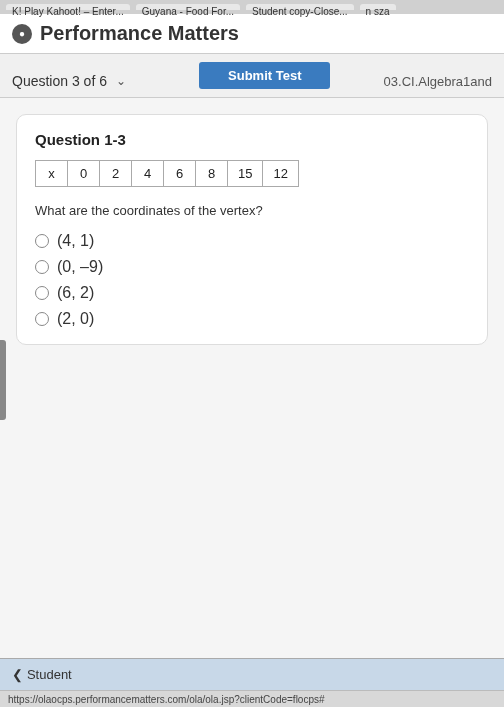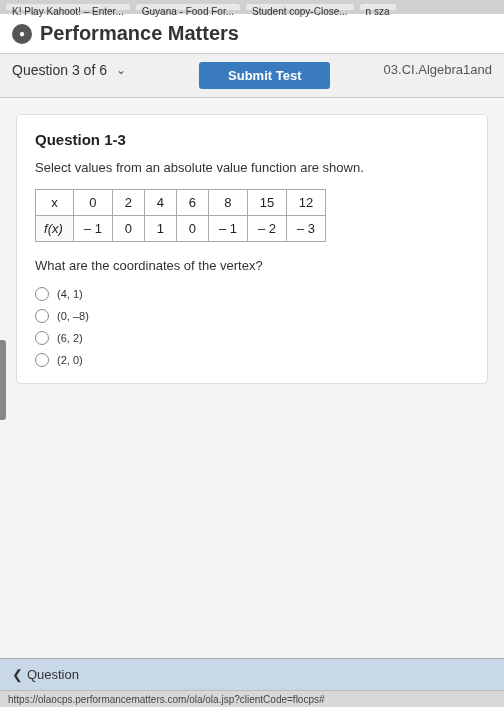--- a/index.html
+++ b/index.html
@@ -54,21 +54,21 @@
       font-weight: bold;
       color: #333;
     }
 
     
     .question-nav {
       background: #f0f0f0;
       border-bottom: 1px solid #ccc;
       padding: 8px 12px;
       display: flex;
-      align-items: flex-start;
+      align-items: flex-end;
       justify-content: space-between;
     }
     .question-nav-left {
       display: flex;
       align-items: center;
       gap: 6px;
     }
     .question-counter {
       font-size: 14px;
       color: #333;
@@ -102,21 +102,21 @@
     
     .main-content {
       background: #f5f5f5;
       padding: 16px;
       min-height: 560px;
     }
 
     .question-card {
       background: #ffffff;
       border: 1px solid #ddd;
-      border-radius: 5px;
+      border-radius: 10px;
       padding: 16px 18px;
     }
 
     .question-title {
       font-size: 15px;
       font-weight: bold;
       color: #222;
       margin-bottom: 12px;
     }
 
@@ -168,21 +168,21 @@
     }
     .radio-circle {
       width: 14px;
       height: 14px;
       border: 1.5px solid #888;
       border-radius: 50%;
       flex-shrink: 0;
       background: white;
     }
     .option-label {
-      font-size: 11px;
+      font-size: 16px;
       color: #333;
     }
 
     
     .bottom-bar {
       background: #c8d8e8;
       padding: 8px 12px;
       display: flex;
       align-items: center;
       gap: 6px;
@@ -241,75 +241,64 @@
     <div class="chevron-down">⌄</div>
   </div>
   <button class="submit-btn">Submit Test</button>
   <span class="question-code">03.CI.Algebra1and</span>
 </div>
 
 <div class="main-content">
   <div class="question-card">
 
     <div class="question-title">Question 1-3</div>
-    <div class="question-desc">Select values from an absolute value function are shown.</div>
 
     <table class="data-table">
       <tbody>
         <tr>
           <td>x</td>
           <td>0</td>
           <td>2</td>
           <td>4</td>
           <td>6</td>
           <td>8</td>
           <td>15</td>
           <td>12</td>
         </tr>
-        <tr>
-          <td class="row-label"><em>f</em>(x)</td>
-          <td>– 1</td>
-          <td>0</td>
-          <td>1</td>
-          <td>0</td>
-          <td>– 1</td>
-          <td>– 2</td>
-          <td>– 3</td>
-        </tr>
       </tbody>
     </table>
 
     <div class="vertex-question">What are the coordinates of the vertex?</div>
 
     <ul class="options-list">
       <li class="option-item">
         <div class="radio-circle"></div>
         <span class="option-label">(4, 1)</span>
       </li>
       <li class="option-item">
         <div class="radio-circle"></div>
-        <span class="option-label">(0, –8)</span>
+        <span class="option-label">(0, –9)</span>
       </li>
       <li class="option-item">
         <div class="radio-circle"></div>
         <span class="option-label">(6, 2)</span>
       </li>
       <li class="option-item">
         <div class="radio-circle"></div>
         <span class="option-label">(2, 0)</span>
       </li>
     </ul>
 
   </div>
 </div>
 
 <div class="left-accent"></div>
 
 <div class="bottom-bar">
   <button class="prev-btn">
     <span>❮</span>
-    <span>Question</span>
+    <span>Student</span>
   </button>
 </div>
 
 <div class="url-bar">
   <span>https://olaocps.performancematters.com/ola/ola.jsp?clientCode=flocps#</span>
 </div>
 
 </body></html>

